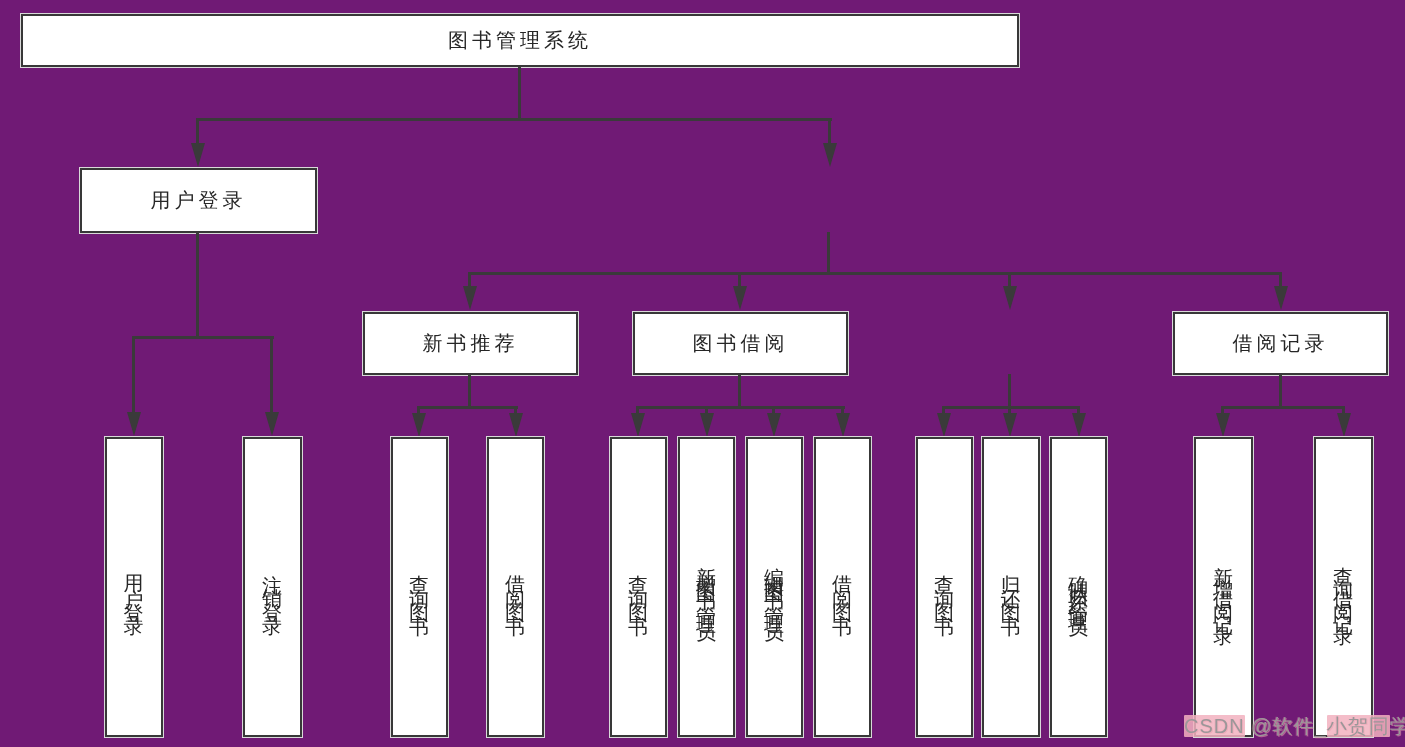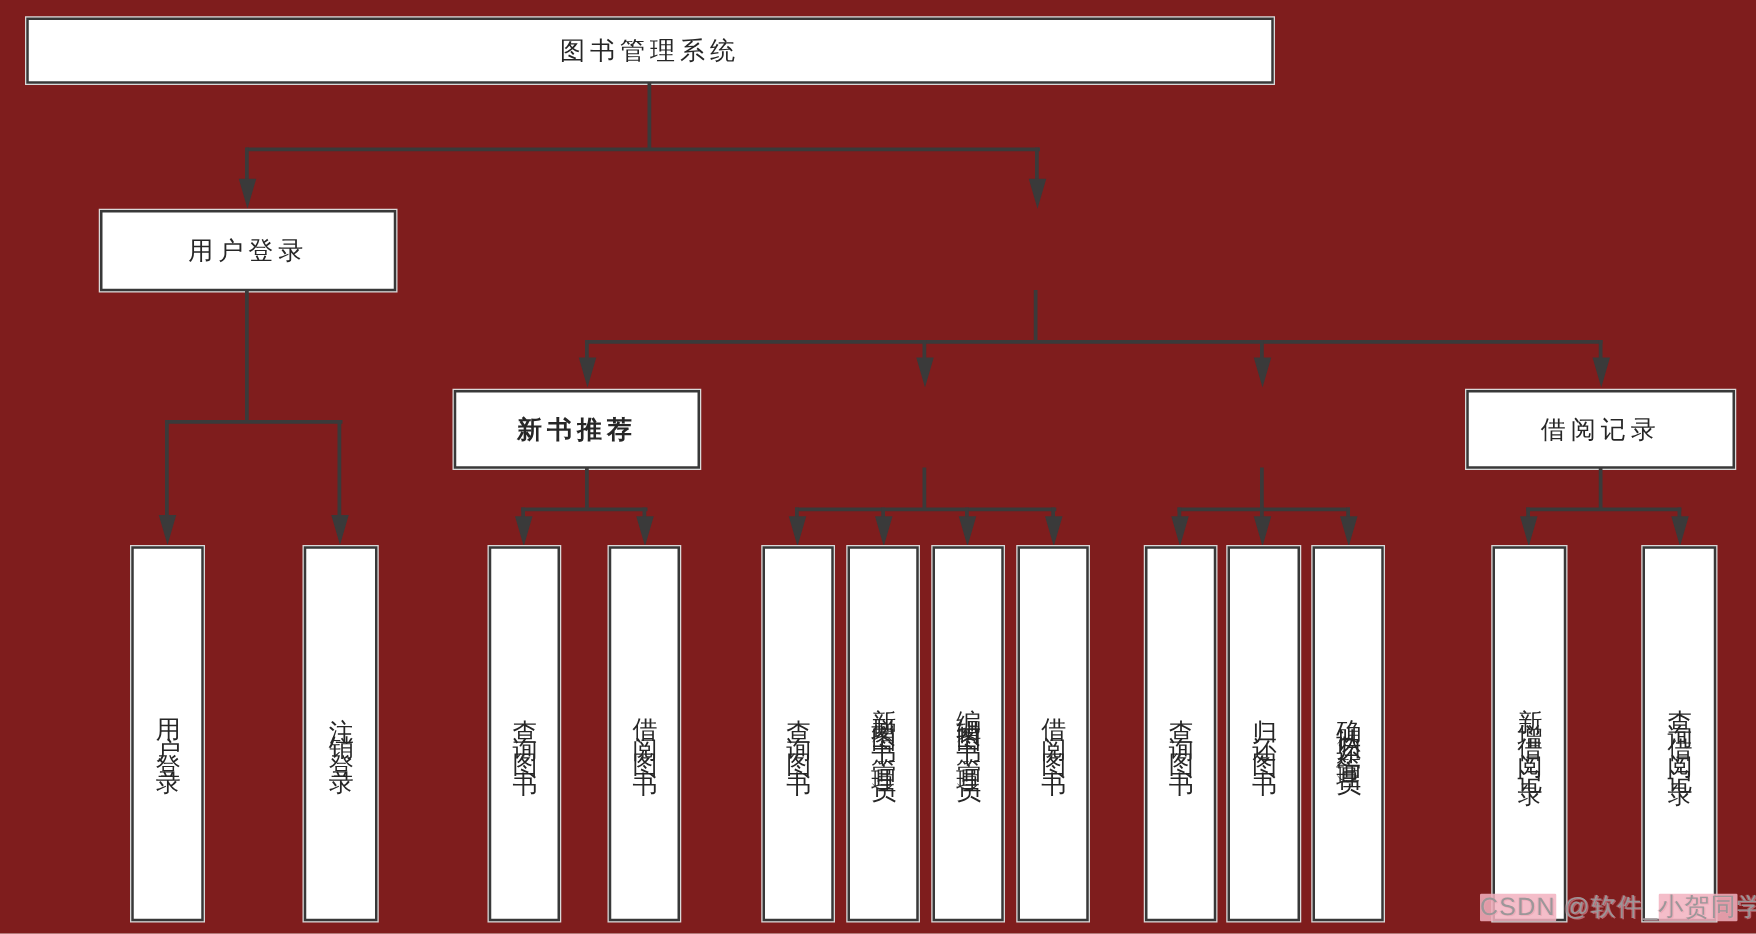--- a/index.html
+++ b/index.html
@@ -1,17 +1,17 @@
 <!DOCTYPE html>
 <html><head>
 <meta charset="utf-8">
 <style>
   html,body{margin:0;padding:0;background:#fff;}
   #canvas{
-    position:relative;width:1405px;height:747px;background:#7f1d1d;overflow:hidden;
+    position:relative;width:1405px;height:747px;background:#701a75;overflow:hidden;
     font-family:"Liberation Sans","DejaVu Sans",sans-serif;color:#262626;
   }
   .box{
     position:absolute;background:#ffffff;border:2px solid #383838;
     box-shadow:0 0 0 1px #d9d9d9;box-sizing:border-box;
     display:flex;align-items:center;justify-content:center;
   }
   .hnode{font-size:20px;letter-spacing:4px;white-space:nowrap;}
   .vnode{font-size:20px;}
   .vnode span{
@@ -67,22 +67,25 @@
   <div class="hline" style="left:468px;top:272px;width:814px;"></div>
   <div class="vline" style="left:468px;top:272px;height:16px;"></div>
   <div class="arrow" style="left:463px;top:286px;"></div>
   <div class="vline" style="left:738px;top:272px;height:16px;"></div>
   <div class="arrow" style="left:733px;top:286px;"></div>
   <div class="vline" style="left:1008px;top:272px;height:16px;"></div>
   <div class="arrow" style="left:1003px;top:286px;"></div>
   <div class="vline" style="left:1279px;top:272px;height:16px;"></div>
   <div class="arrow" style="left:1274px;top:286px;"></div>
 
-  <div class="box hnode" style="left:363px;top:312px;width:197px;height:63px;font-weight:bold;">
+  <div class="box hnode" style="left:363px;top:312px;width:215px;height:63px;">
     <span>新书推荐</span>
+  </div>
+  <div class="box hnode" style="left:633px;top:312px;width:215px;height:63px;">
+    <span>图书借阅</span>
   </div>
   <div class="box hnode" style="left:1173px;top:312px;width:215px;height:63px;text-align:center;">
     <span>借阅记录</span>
   </div>
 
   <div class="vline" style="left:468px;top:374px;height:34px;"></div>
   <div class="hline" style="left:417px;top:406px;width:101px;"></div>
   <div class="vline" style="left:417px;top:406px;height:10px;"></div>
   <div class="arrow" style="left:412px;top:413px;"></div>
   <div class="vline" style="left:514px;top:406px;height:10px;"></div>

